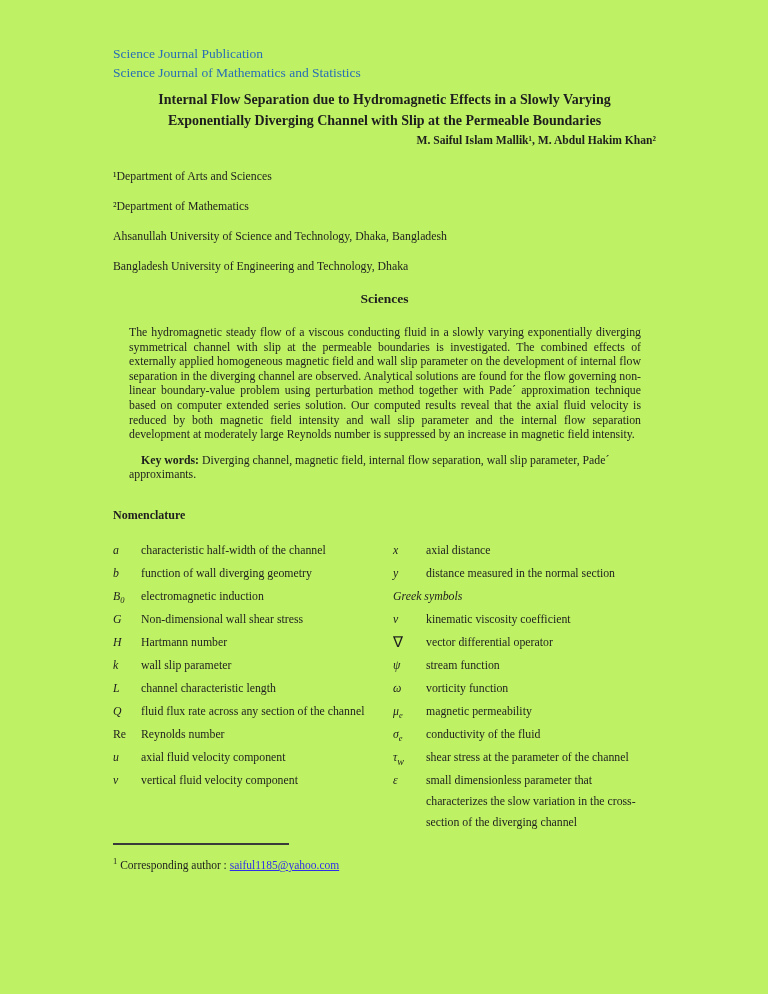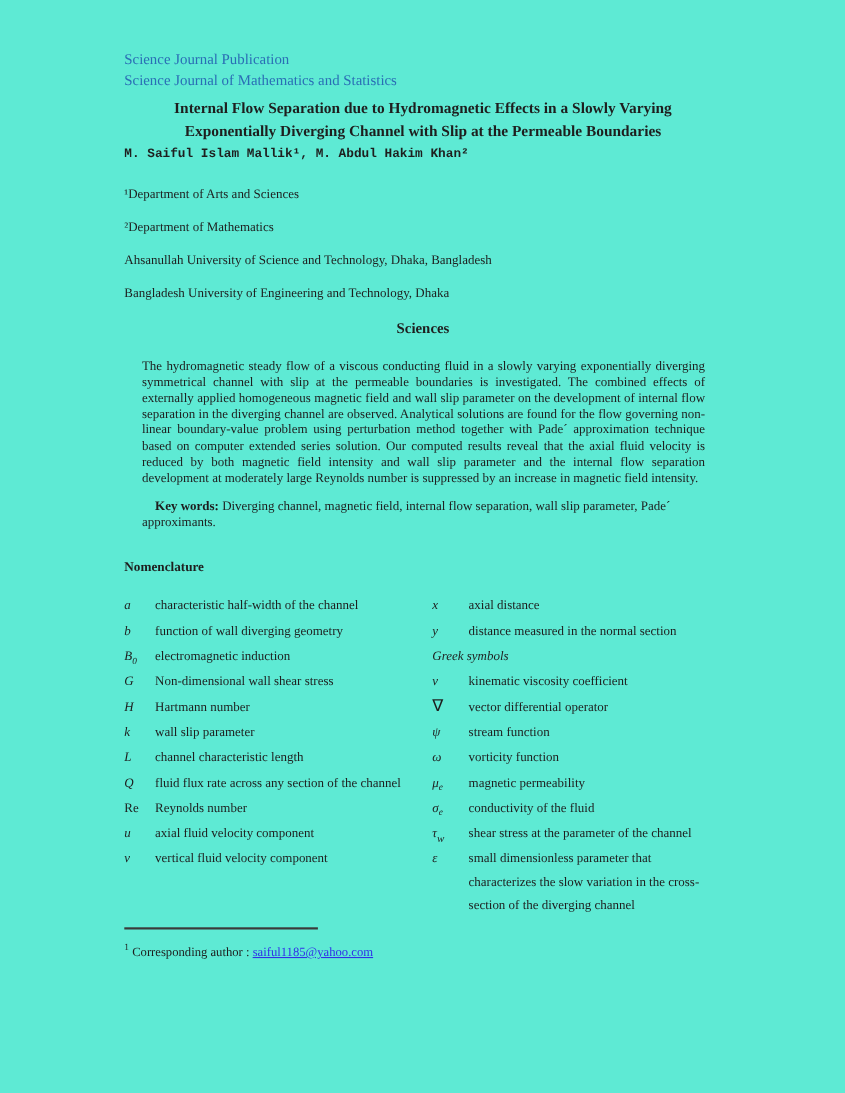--- a/index.html
+++ b/index.html
@@ -1,23 +1,23 @@
 <!DOCTYPE html>
 <html style="--journal-blue: #2a6eb5; --link-blue: #3030e8;"><head>
 <meta charset="utf-8">
 <style>
   html,body { margin:0; padding:0; background:#e8e8e8; }
   .page {
     position:relative; width:768px; height:994px; margin:0 auto;
-    background:#5eead4; overflow:hidden;
+    background:#bef264; overflow:hidden;
     font-family:"Liberation Serif", serif; color:#1e1e1e;
   }
   .journal { position:absolute; left:113px; top:44px; font-size:13.5px; line-height:19px; color:var(--journal-blue,#2a6eb5); }
   .title { position:absolute; left:113px; top:89px; width:543px; margin:0; font-size:14px; font-weight:bold; text-align:center; line-height:21px; }
-  .authors { position:absolute; left:113px; top:134px; width:543px; margin:0; font-size:11.6px; font-weight:bold; text-align:left;font-family:Liberation Mono, monospace; }
+  .authors { position:absolute; left:113px; top:134px; width:543px; margin:0; font-size:11.6px; font-weight:bold; text-align:right; }
   .affils { position:absolute; left:113px; top:169px; width:543px; }
   .affils p { margin:0 0 16px 0; font-size:11.8px; text-align:left; line-height:14px; }
   .abstract-heading { position:absolute; left:113px; top:291px; width:543px; margin:0; font-size:13.5px; font-weight:bold; text-align:center; }
   .abstract-block { position:absolute; left:129px; top:325px; width:512px; }
   .abstract-body { margin:0; font-size:11.8px; line-height:14.6px; text-align:justify; }
   .keywords { margin:11px 0 0 0; font-size:11.8px; line-height:14.6px; text-indent:12px; }
   .keywords b { font-weight:bold; }
   .nomen-heading { position:absolute; left:113px; top:508px; margin:0; font-size:12px; font-weight:bold; }
   .nomen { position:absolute; left:113px; top:540px; width:543px; font-size:11.8px; }
   .nrow { display:flex; margin-bottom:2px; }

